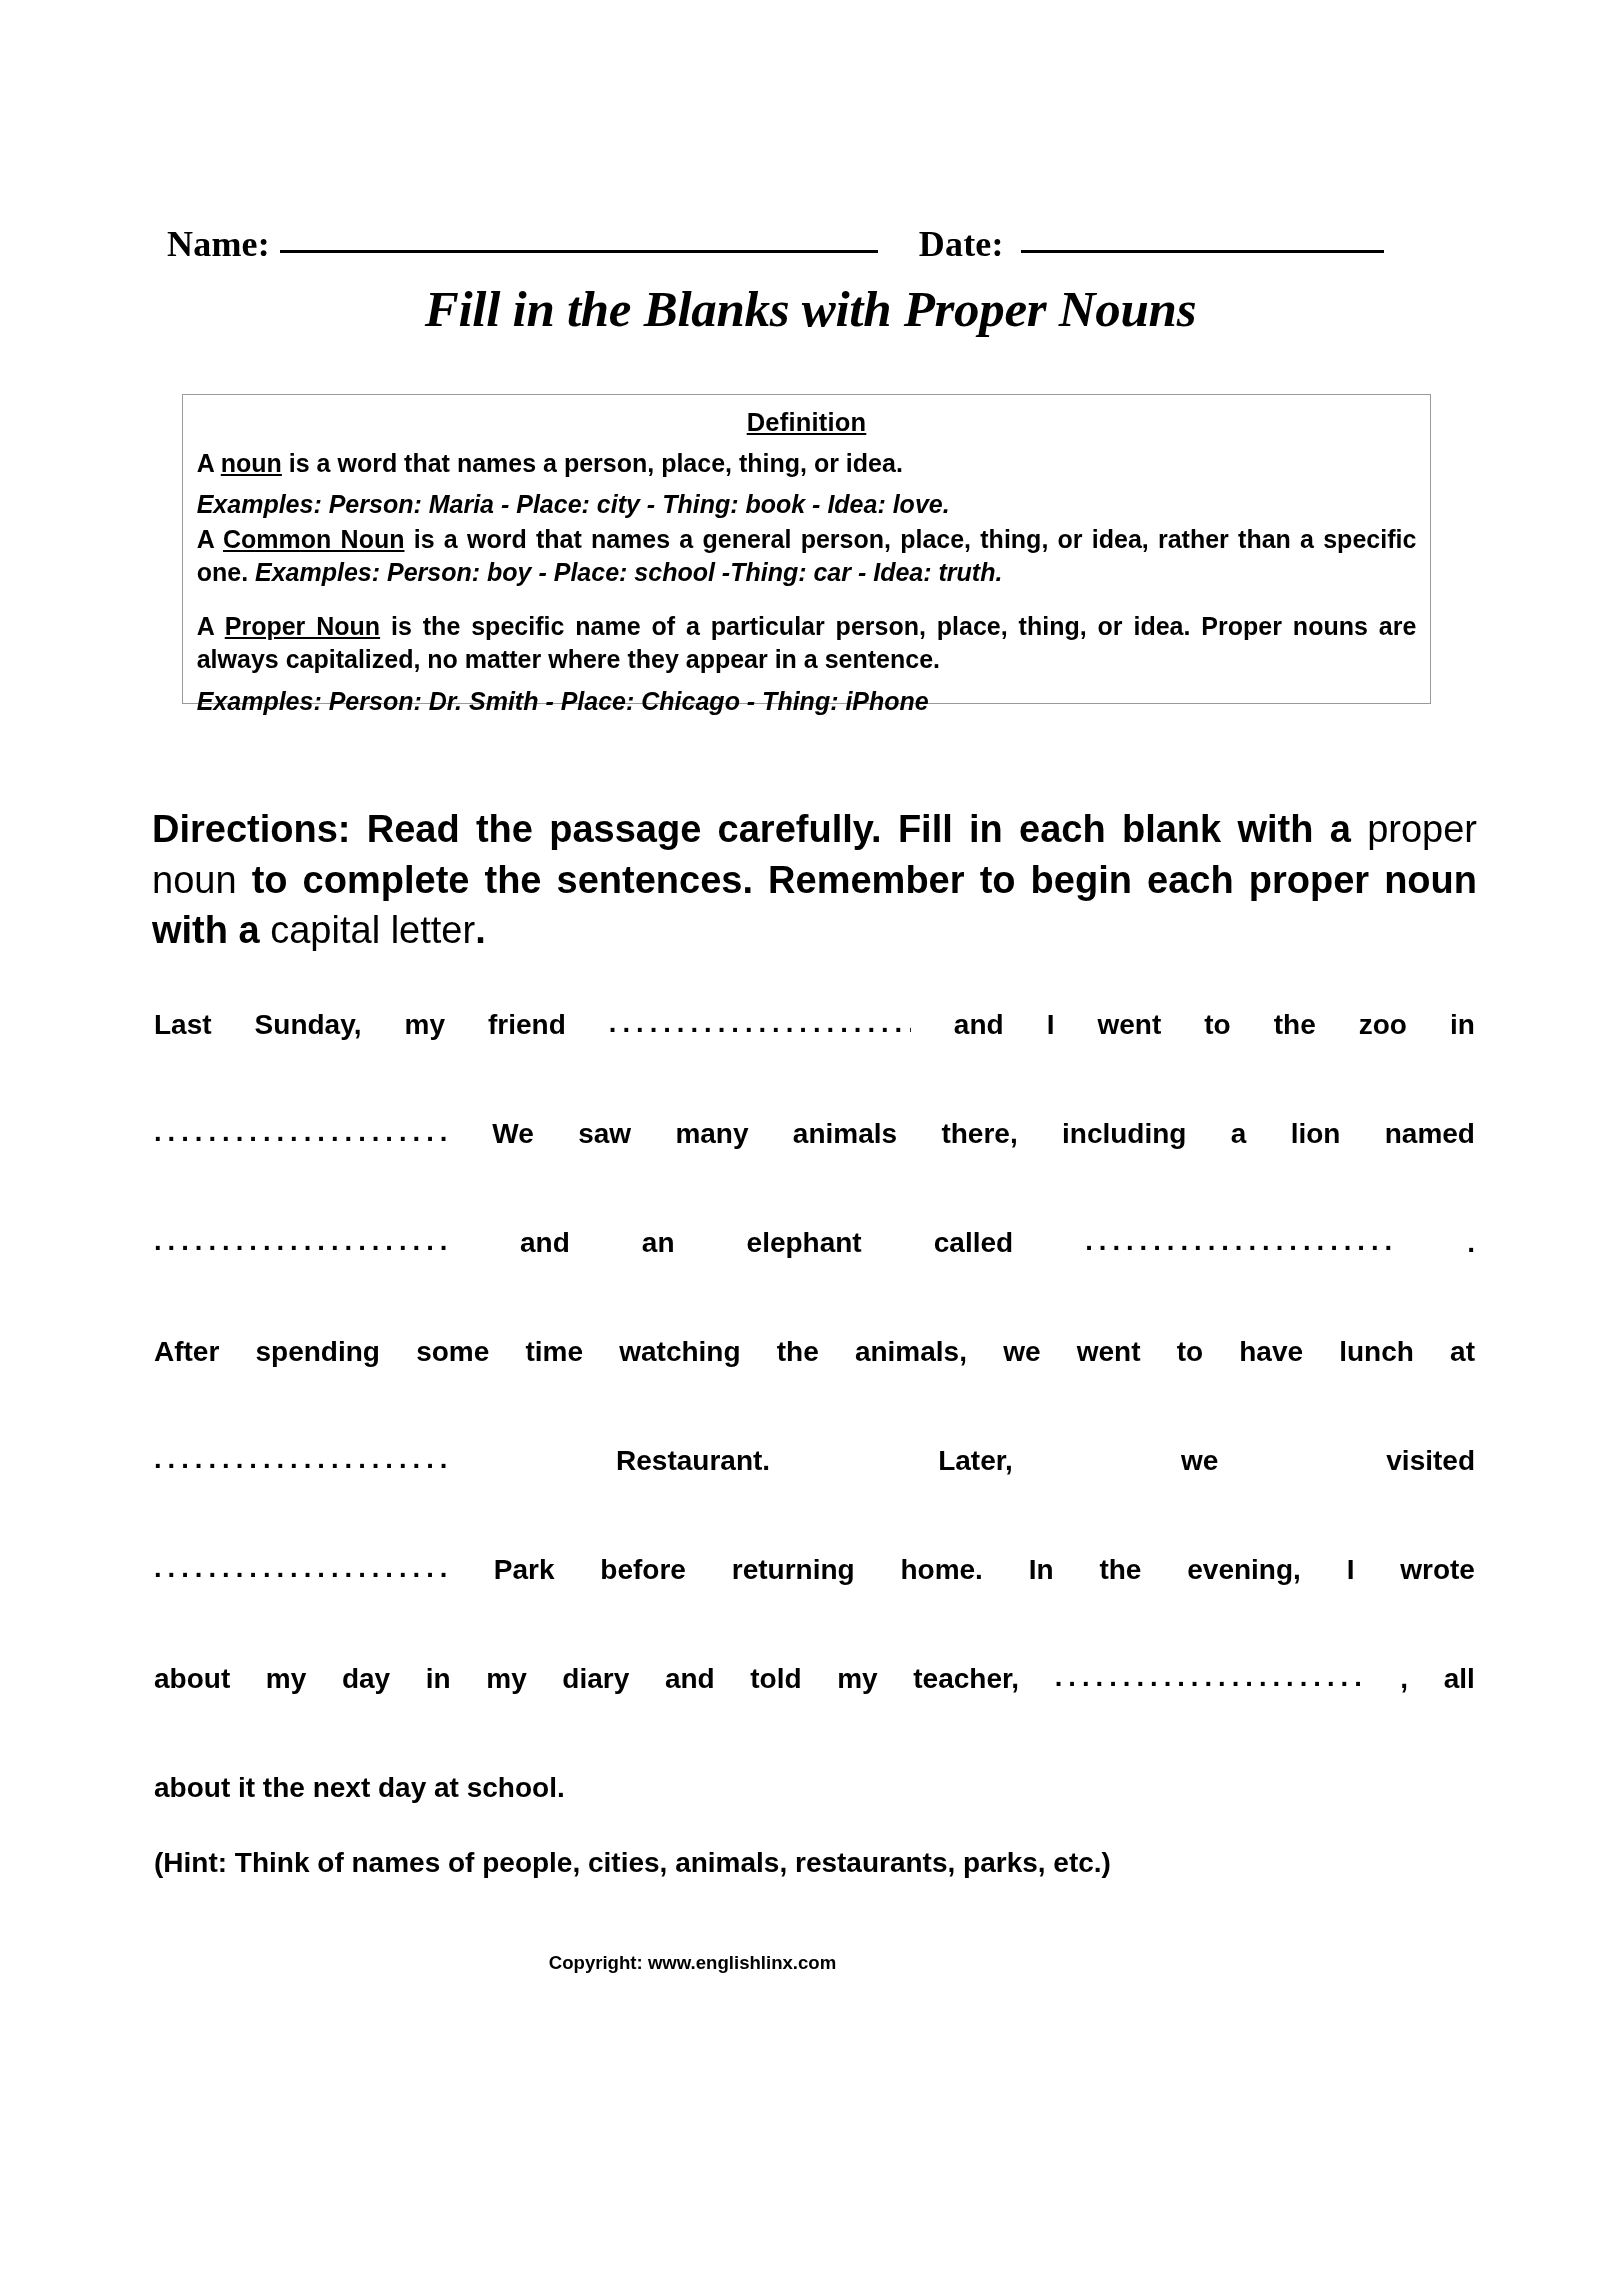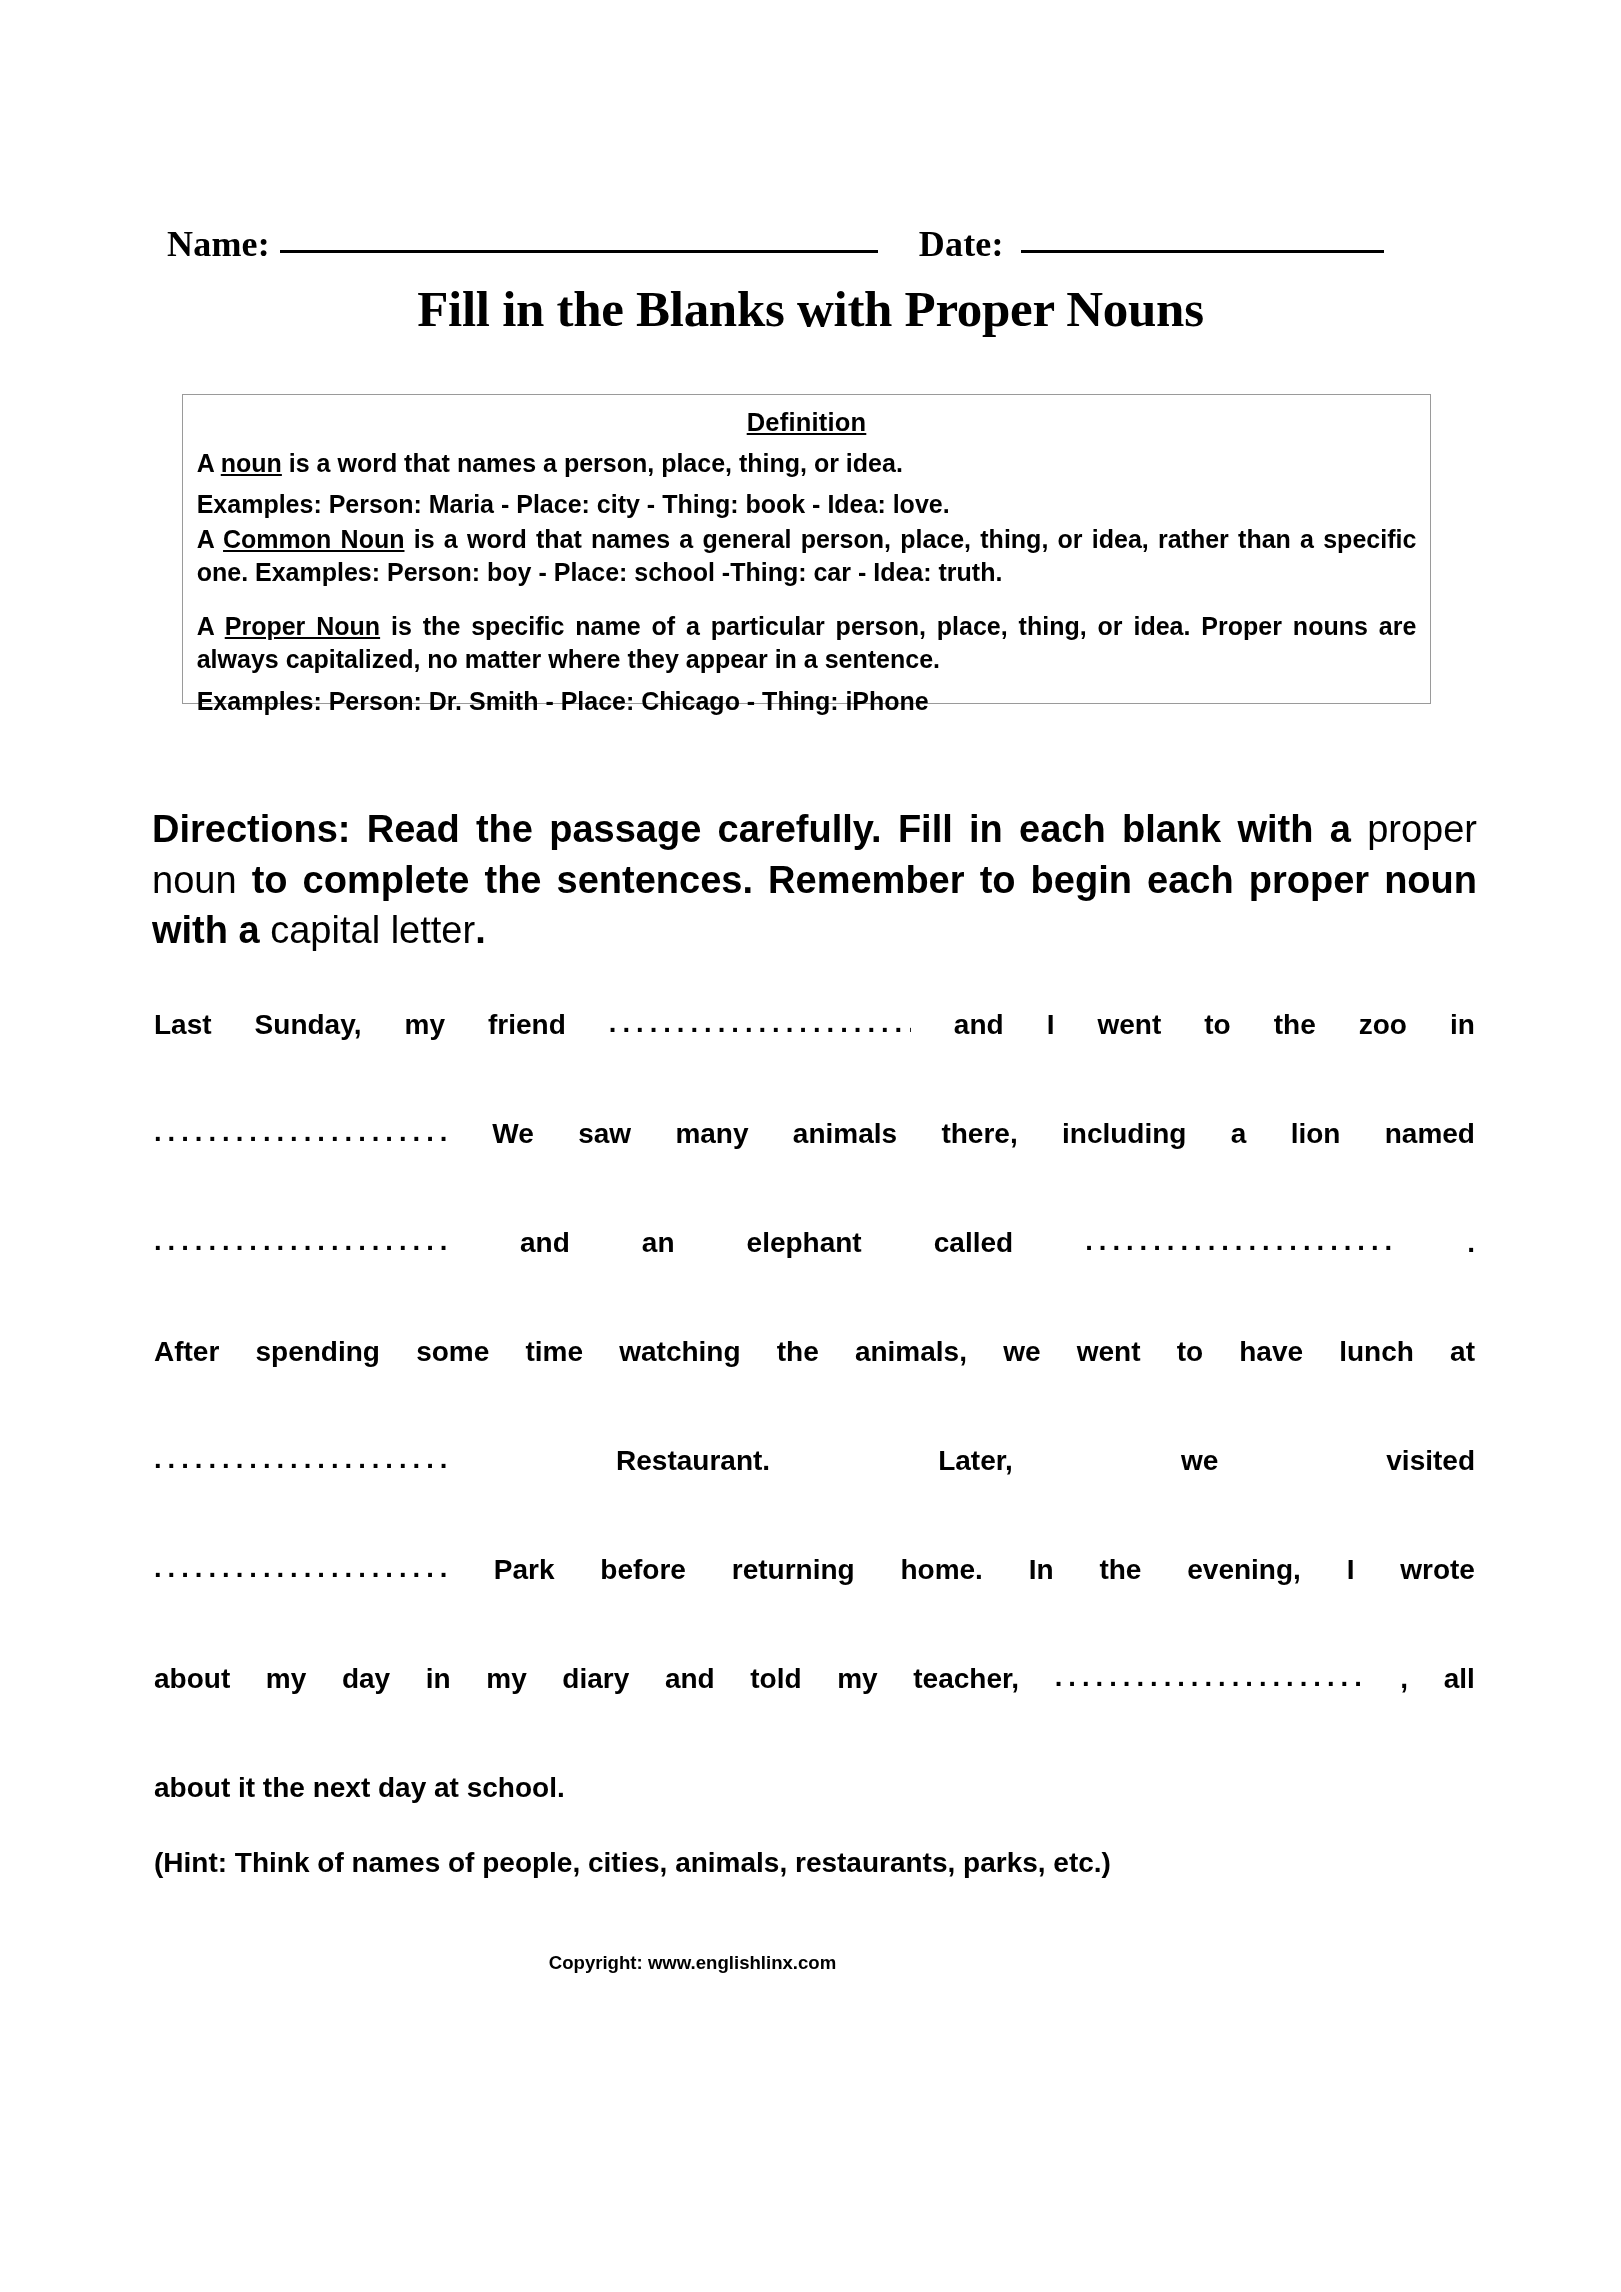--- a/index.html
+++ b/index.html
@@ -47,20 +47,21 @@
   .title {
     position: absolute;
     left: 0;
     top: 280px;
     width: 1621px;
     text-align: center;
     font-family: "Liberation Serif", serif;
     font-weight: bold;
     font-size: 51px;
     letter-spacing: -0.3px;
+    font-style: italic;
   }
 
   
   .def-box {
     position: absolute;
     left: 182px;
     top: 394px;
     width: 1249px;
     height: 310px;
     border: 1.5px solid #9a9a9a;
@@ -79,21 +80,21 @@
     margin-bottom: 2.9px;
     letter-spacing: 0.2px;
   }
   .def-line { margin: 8px 0 1px 0; }
   .def-para {
     margin: 0;
     text-align: justify;
     text-justify: inter-word;
   }
   .def-para-spaced { margin-top: 19.6px; }
-  .ital { }
+  .ital { font-style: italic; }
   .ul { text-decoration: underline; }
 
   
   .directions {
     position: absolute;
     left: 152px;
     top: 804px;
     width: 1325px;
     font-family: Liberation Sans, sans-serif;
     font-size: 38px;

